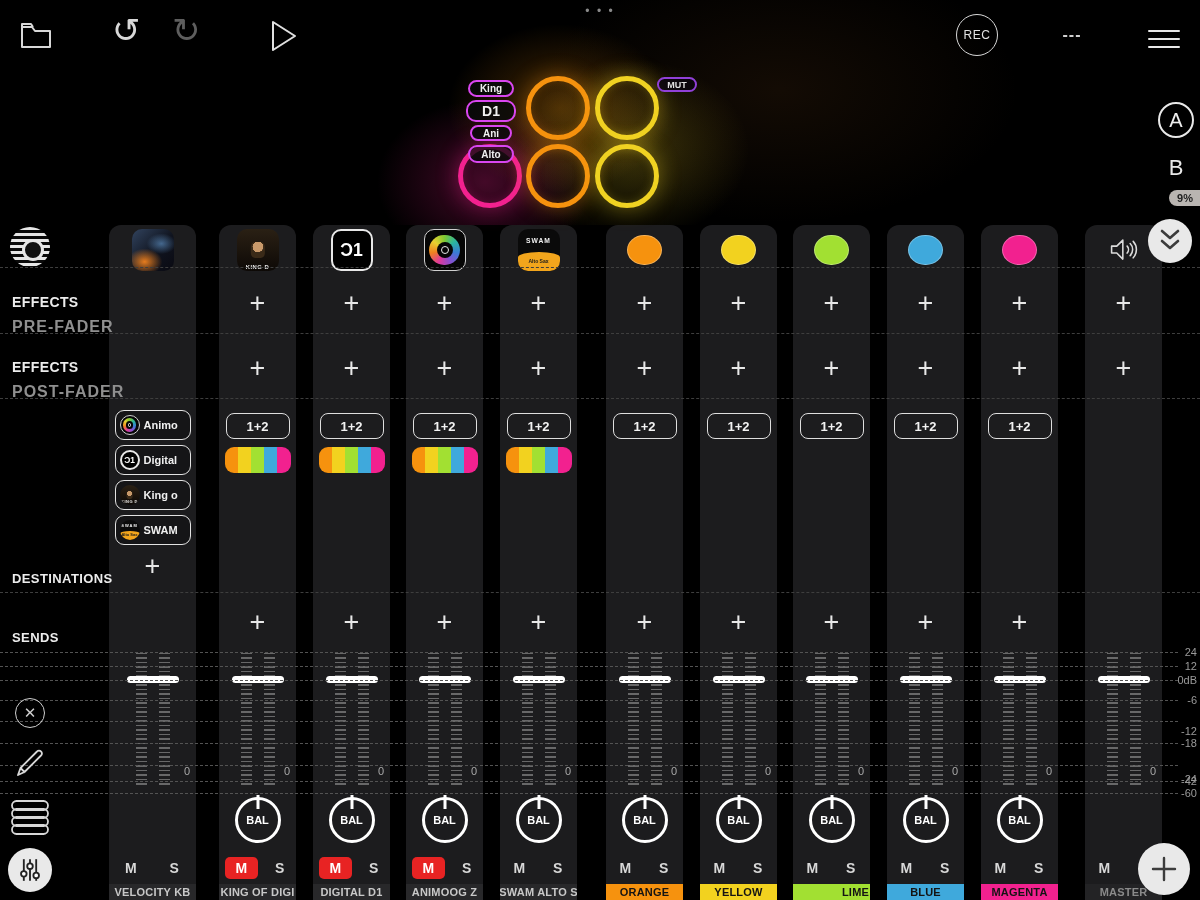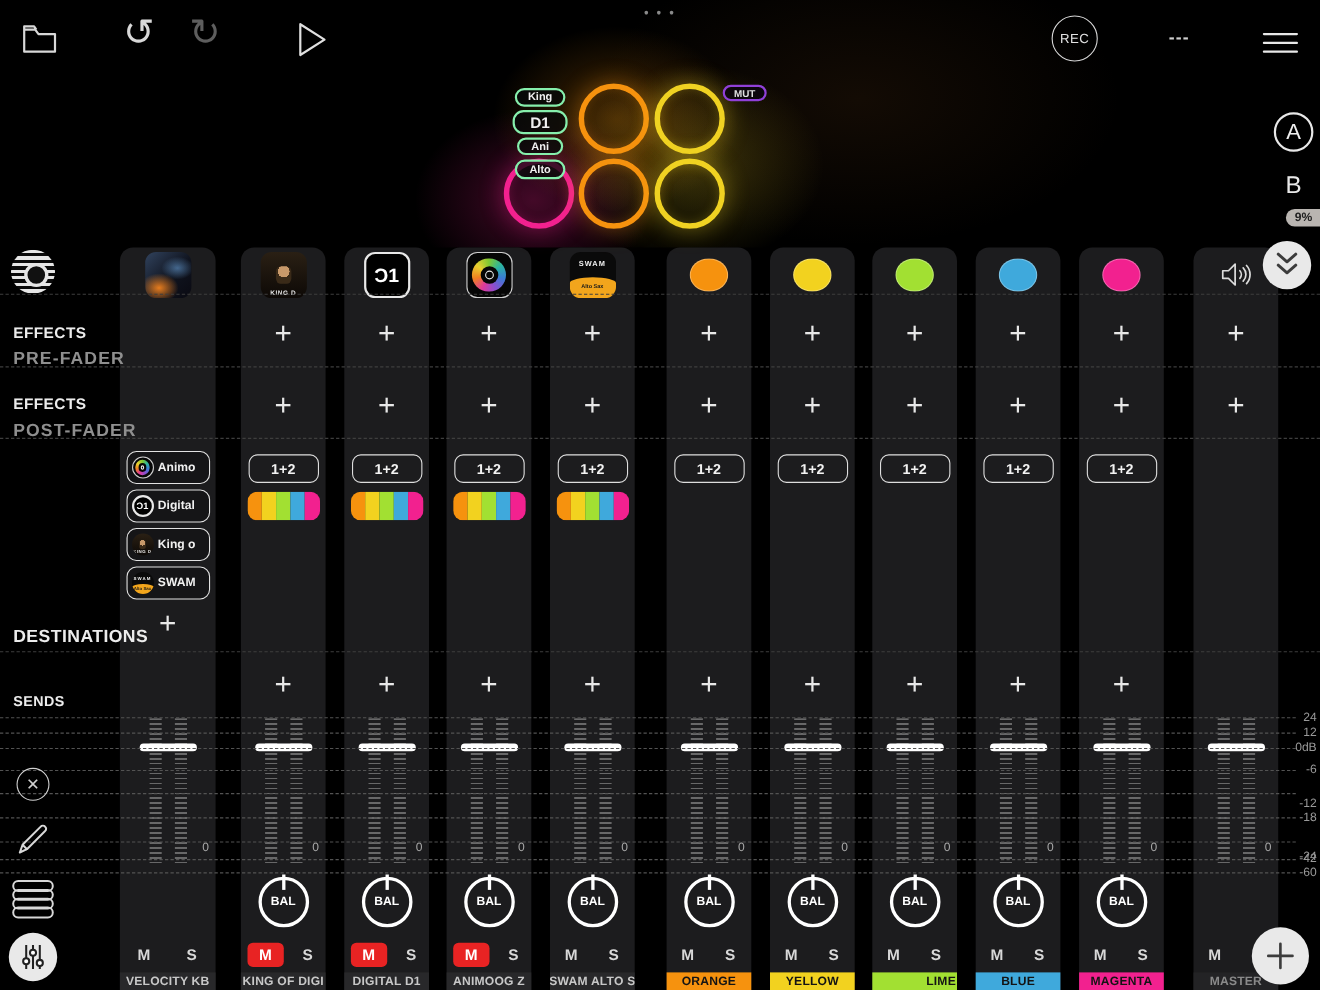--- a/index.html
+++ b/index.html
@@ -23,21 +23,21 @@
   .undo { font-size:34px; line-height:34px; color:#d8d8d8; }
   .redo { font-size:34px; line-height:34px; color:#5e5e5e; }
   .rec { position:absolute; left:956px; top:14px; width:42px; height:42px; border:1.5px solid #d8d8d8;
          border-radius:50%; color:#e2e2e2; font-size:12px; letter-spacing:0.5px;
          display:flex; align-items:center; justify-content:center; z-index:3; }
   .tempo { position:absolute; left:1040px; top:26px; width:64px; text-align:center;
            color:#cfcfcf; font-size:16px; font-weight:bold; letter-spacing:1px; z-index:3; }
   .burger { position:absolute; left:1148px; top:24px; width:32px; z-index:3; }
   .burger div { height:2px; background:#e8e8e8; margin:6px 0; border-radius:1px; }
 
-  .pill { position:absolute; border:2px solid #86efac; border-radius:10px; background:rgba(5,10,10,0.75);
+  .pill { position:absolute; border:2px solid #d946ef; border-radius:10px; background:rgba(5,10,10,0.75);
           color:#f0f0f0; font-weight:bold; display:flex; align-items:center; justify-content:center; z-index:3; }
   .mutpill { position:absolute; border:2px solid #9040d8; border-radius:9px; background:rgba(10,5,15,0.8);
              color:#e0e0e0; font-weight:bold; font-size:9px; display:flex; align-items:center; justify-content:center; z-index:3; }
   .neon { position:absolute; width:64px; height:64px; border-radius:50%; border:5px solid; z-index:2; }
 
   .ab-a { position:absolute; left:1158px; top:102px; width:36px; height:36px; border:2px solid #e8e8e8;
           border-radius:50%; color:#efefef; font-size:20px; display:flex; align-items:center; justify-content:center; z-index:3; }
   .ab-b { position:absolute; left:1162px; top:155px; width:28px; text-align:center; color:#e8e8e8; font-size:22px; z-index:3; }
   .pct { position:absolute; right:0px; top:190px; background:#b9b5b1; color:#222; font-size:11px; font-weight:bold;
          border-radius:8px 0 0 8px; padding:2px 7px 2px 8px; z-index:3; }
@@ -158,21 +158,21 @@
 
   <div class="stripecircle"></div>
   <div class="rail-label" style="top:294px;">
     <div>EFFECTS</div>
     <div class="rail-sub">PRE-FADER</div>
   </div>
   <div class="rail-label" style="top:359px;">
     <div>EFFECTS</div>
     <div class="rail-sub">POST-FADER</div>
   </div>
-  <div class="rail-label" style="top:571px;font-size:16px;">DESTINATIONS</div>
+  <div class="rail-label" style="top:571px;font-size:13px;">DESTINATIONS</div>
   <div class="rail-label" style="top:630px;font-size:13px;">SENDS</div>
   <div class="xcircle">
       <span>✕</span>
     </div>
   <div style="position:absolute;left:14px;top:747px;z-index:4;">
     <svg width="32" height="32" viewBox="0 0 32 32">
       <path d="M4 28 l2.5-7 L23 4.5 a2.6 2.6 0 0 1 4 0 a2.6 2.6 0 0 1 0 4 L10.5 25 Z M6.5 21 l4.5 4.5" fill="none" stroke="#d8d8d8" stroke-width="1.8" stroke-linejoin="round"></path>
     </svg>
   </div>
   <div style="position:absolute;left:10px;top:799px;z-index:4;">

